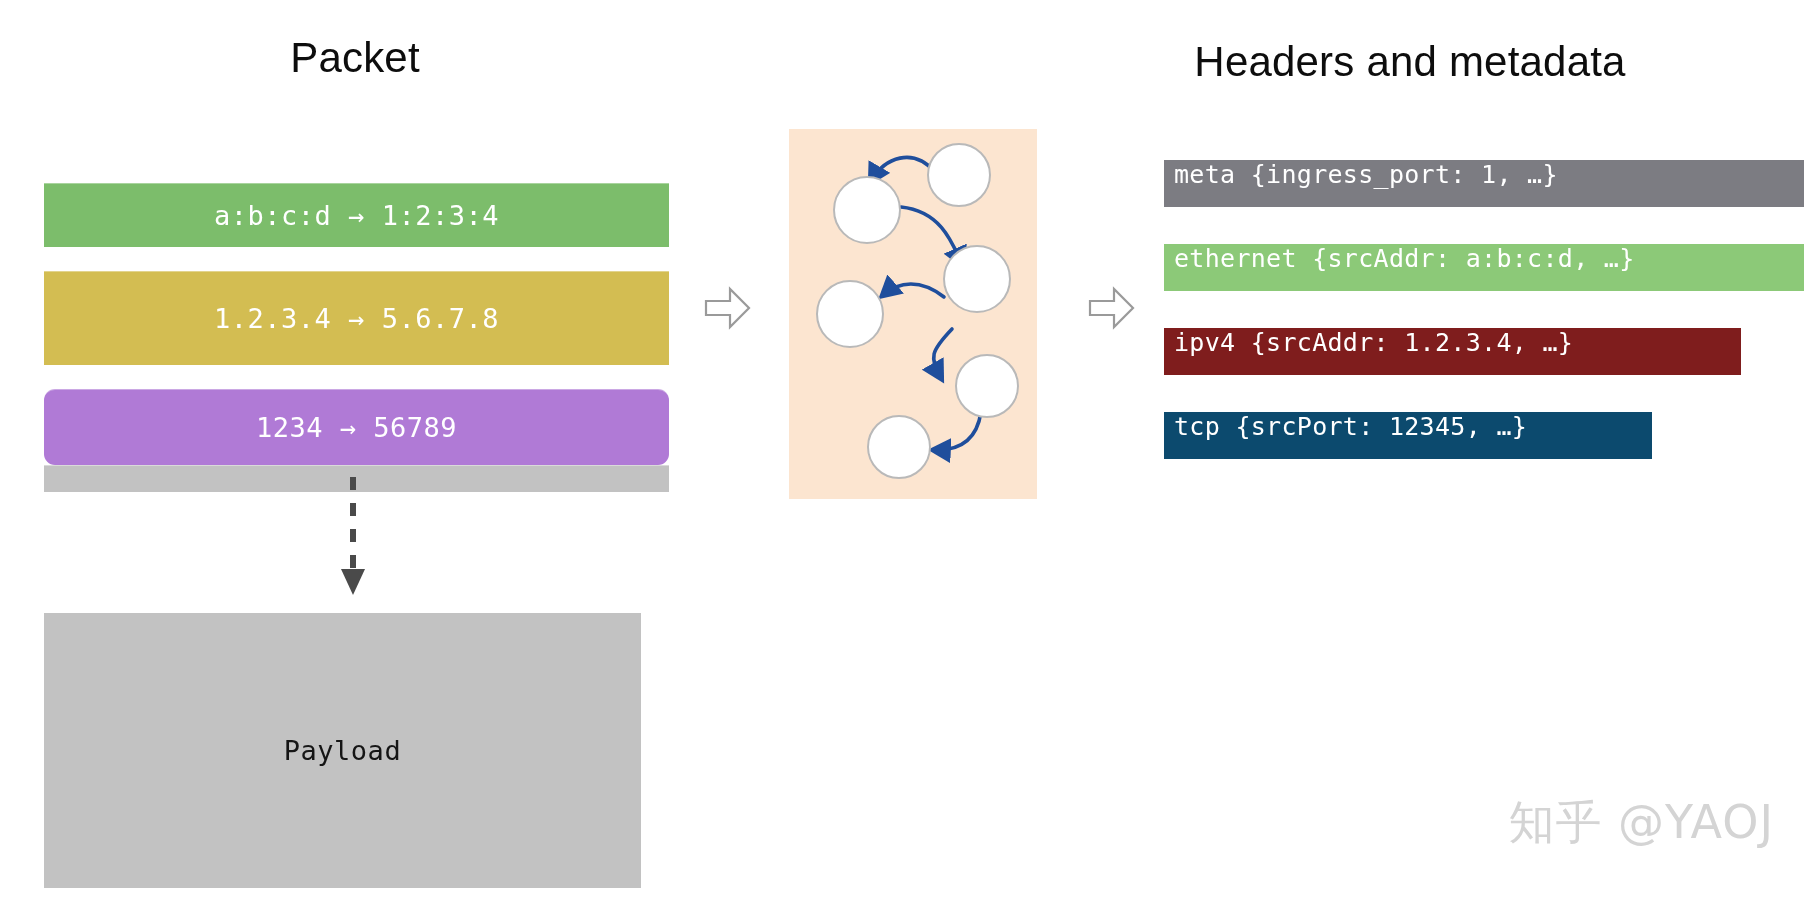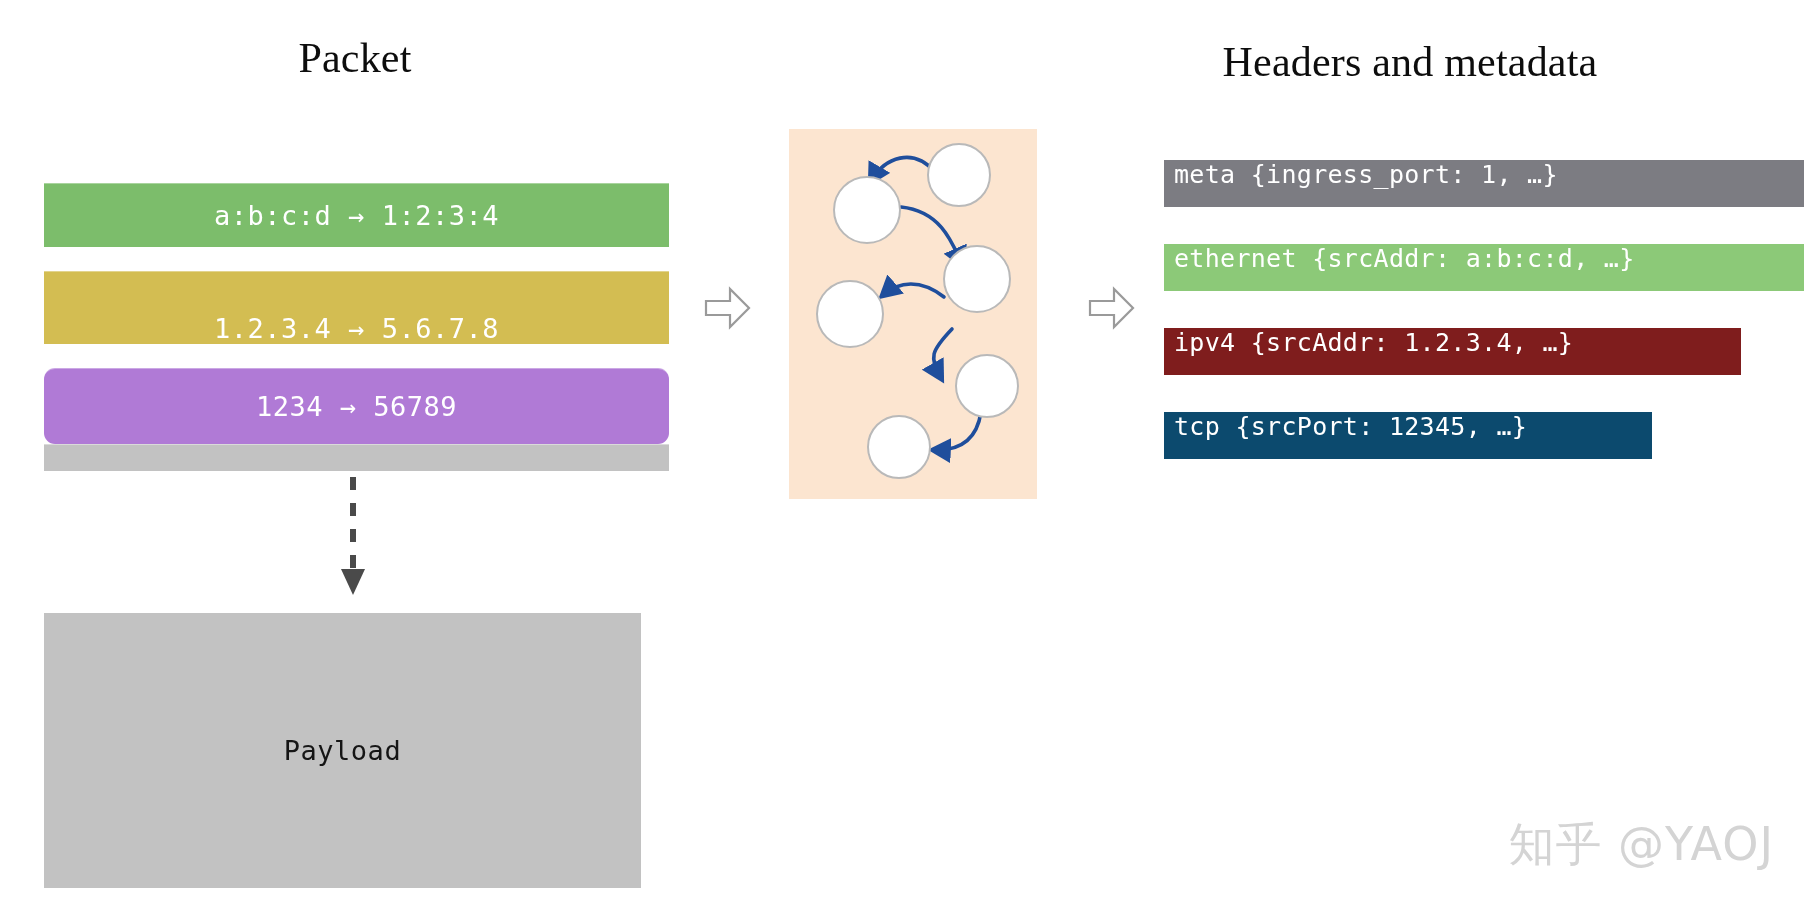--- a/index.html
+++ b/index.html
@@ -14,21 +14,21 @@
     position: relative;
     width: 1818px;
     height: 924px;
     background: #ffffff;
     overflow: hidden;
   }
 
   
   .section-title {
     position: absolute;
-    font-family: Liberation Serif, serif;
+    font-family: Liberation Sans, sans-serif;
     font-size: 42px;
     font-weight: 400;
     color: #0d0d0d;
     white-space: nowrap;
     letter-spacing: 0.2px;
   }
   #title-packet {
     left: 0;
     top: 34px;
     width: 710px;
@@ -55,21 +55,21 @@
     align-items: center;
     justify-content: center;
     color: #ffffff;
     font-family: "DejaVu Sans Mono", monospace;
     font-size: 27px;
     letter-spacing: 0.5px;
     border-top: 1px solid rgba(255,255,255,0.35);
     margin-top: 24px;
   }
   .packet-layer.l-eth { height: 64px; }
-  .packet-layer.l-ip  { height: 73px; align-items: flex-end; }
+  .packet-layer.l-ip  { height: 94px; }
   .packet-layer.l-tcp { height: 76px; border-radius: 11px; }
   .packet-tail {
     height: 26px;
     border-top: 1px solid rgba(255,255,255,0.4);
   }
 
   
   #dashed-connector {
     position: absolute;
     left: 338px;
@@ -141,21 +141,21 @@
     letter-spacing: 0.3px;
     white-space: nowrap;
     margin-bottom: 37px;
   }
   .header-bar:last-child { margin-bottom: 0; }
 
   
   #watermark {
     position: absolute;
     right: 44px;
-    top: 814px;
+    top: 792px;
     font-family: "DejaVu Sans", sans-serif;
     font-size: 46px;
     color: #d4d4d4;
     white-space: nowrap;
     letter-spacing: 1px;
     user-select: none;
   }
 </style>
 </head>
 <body>

